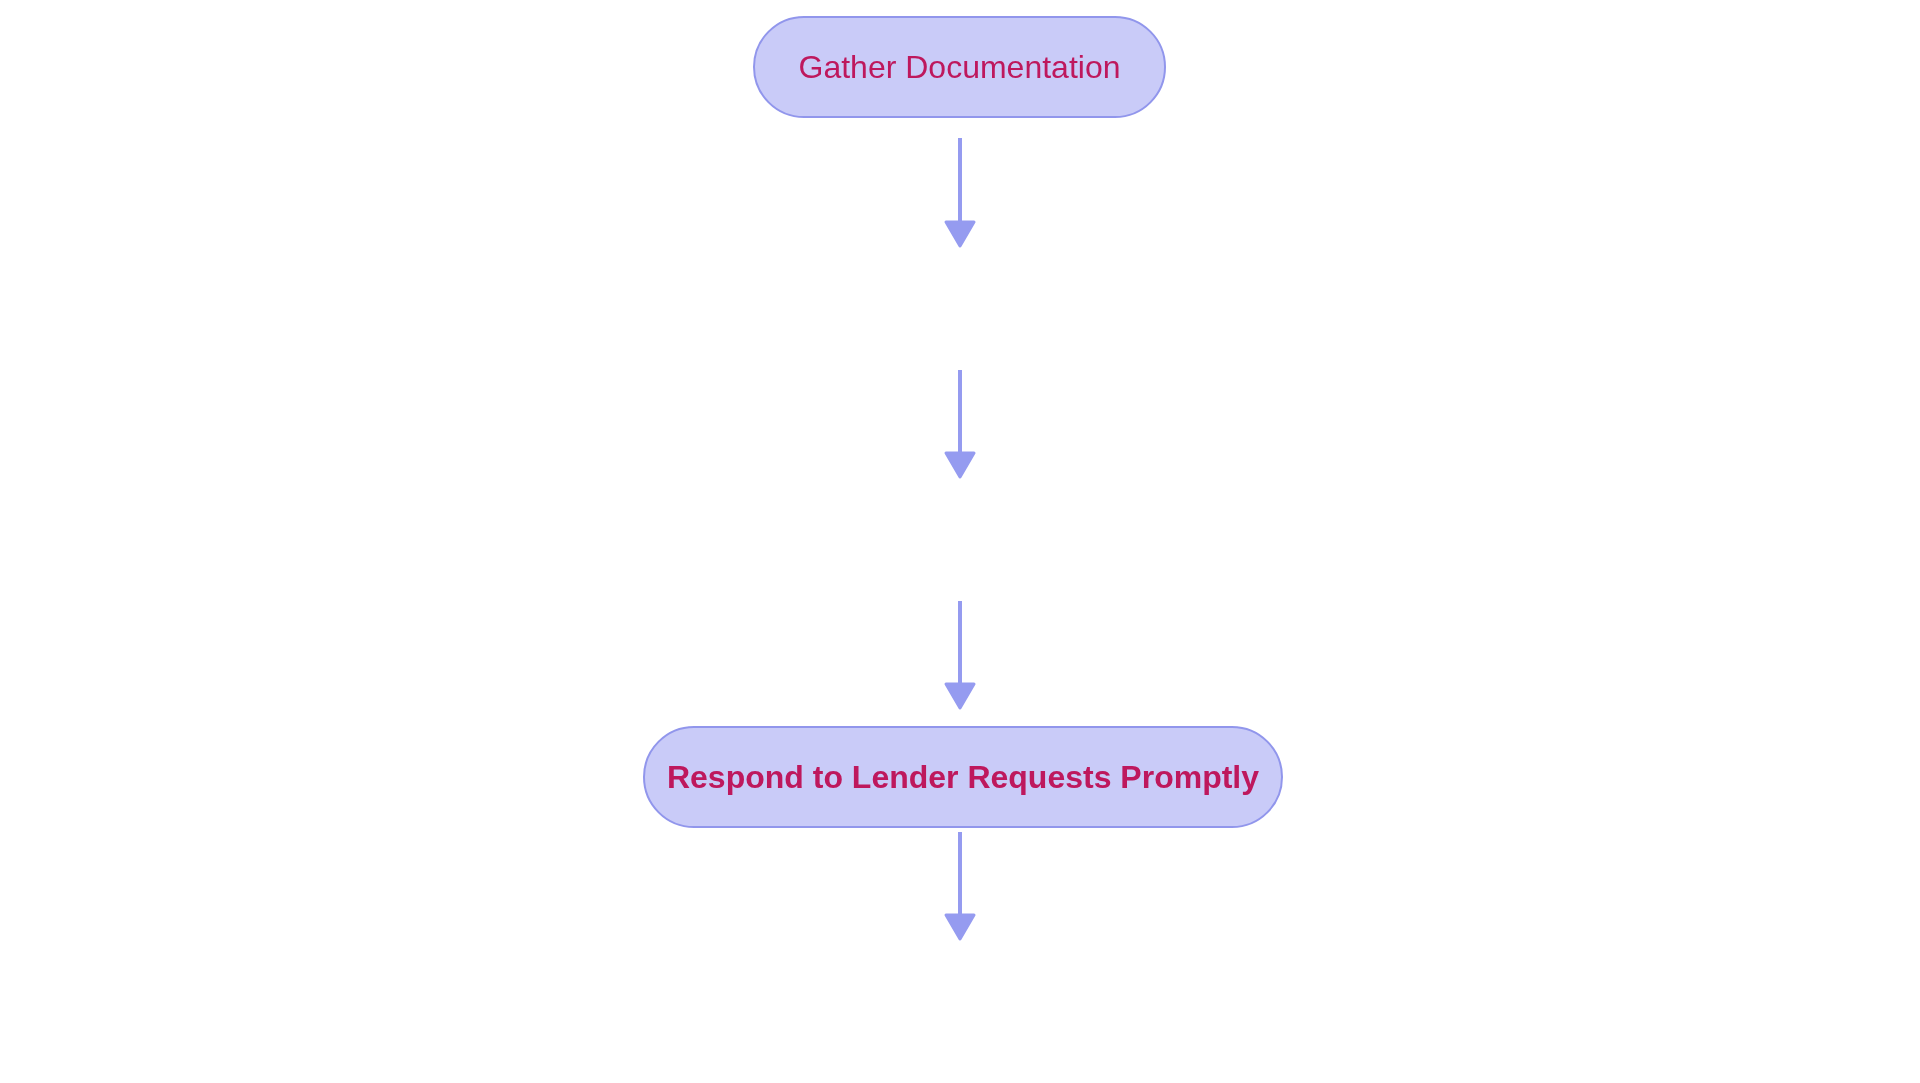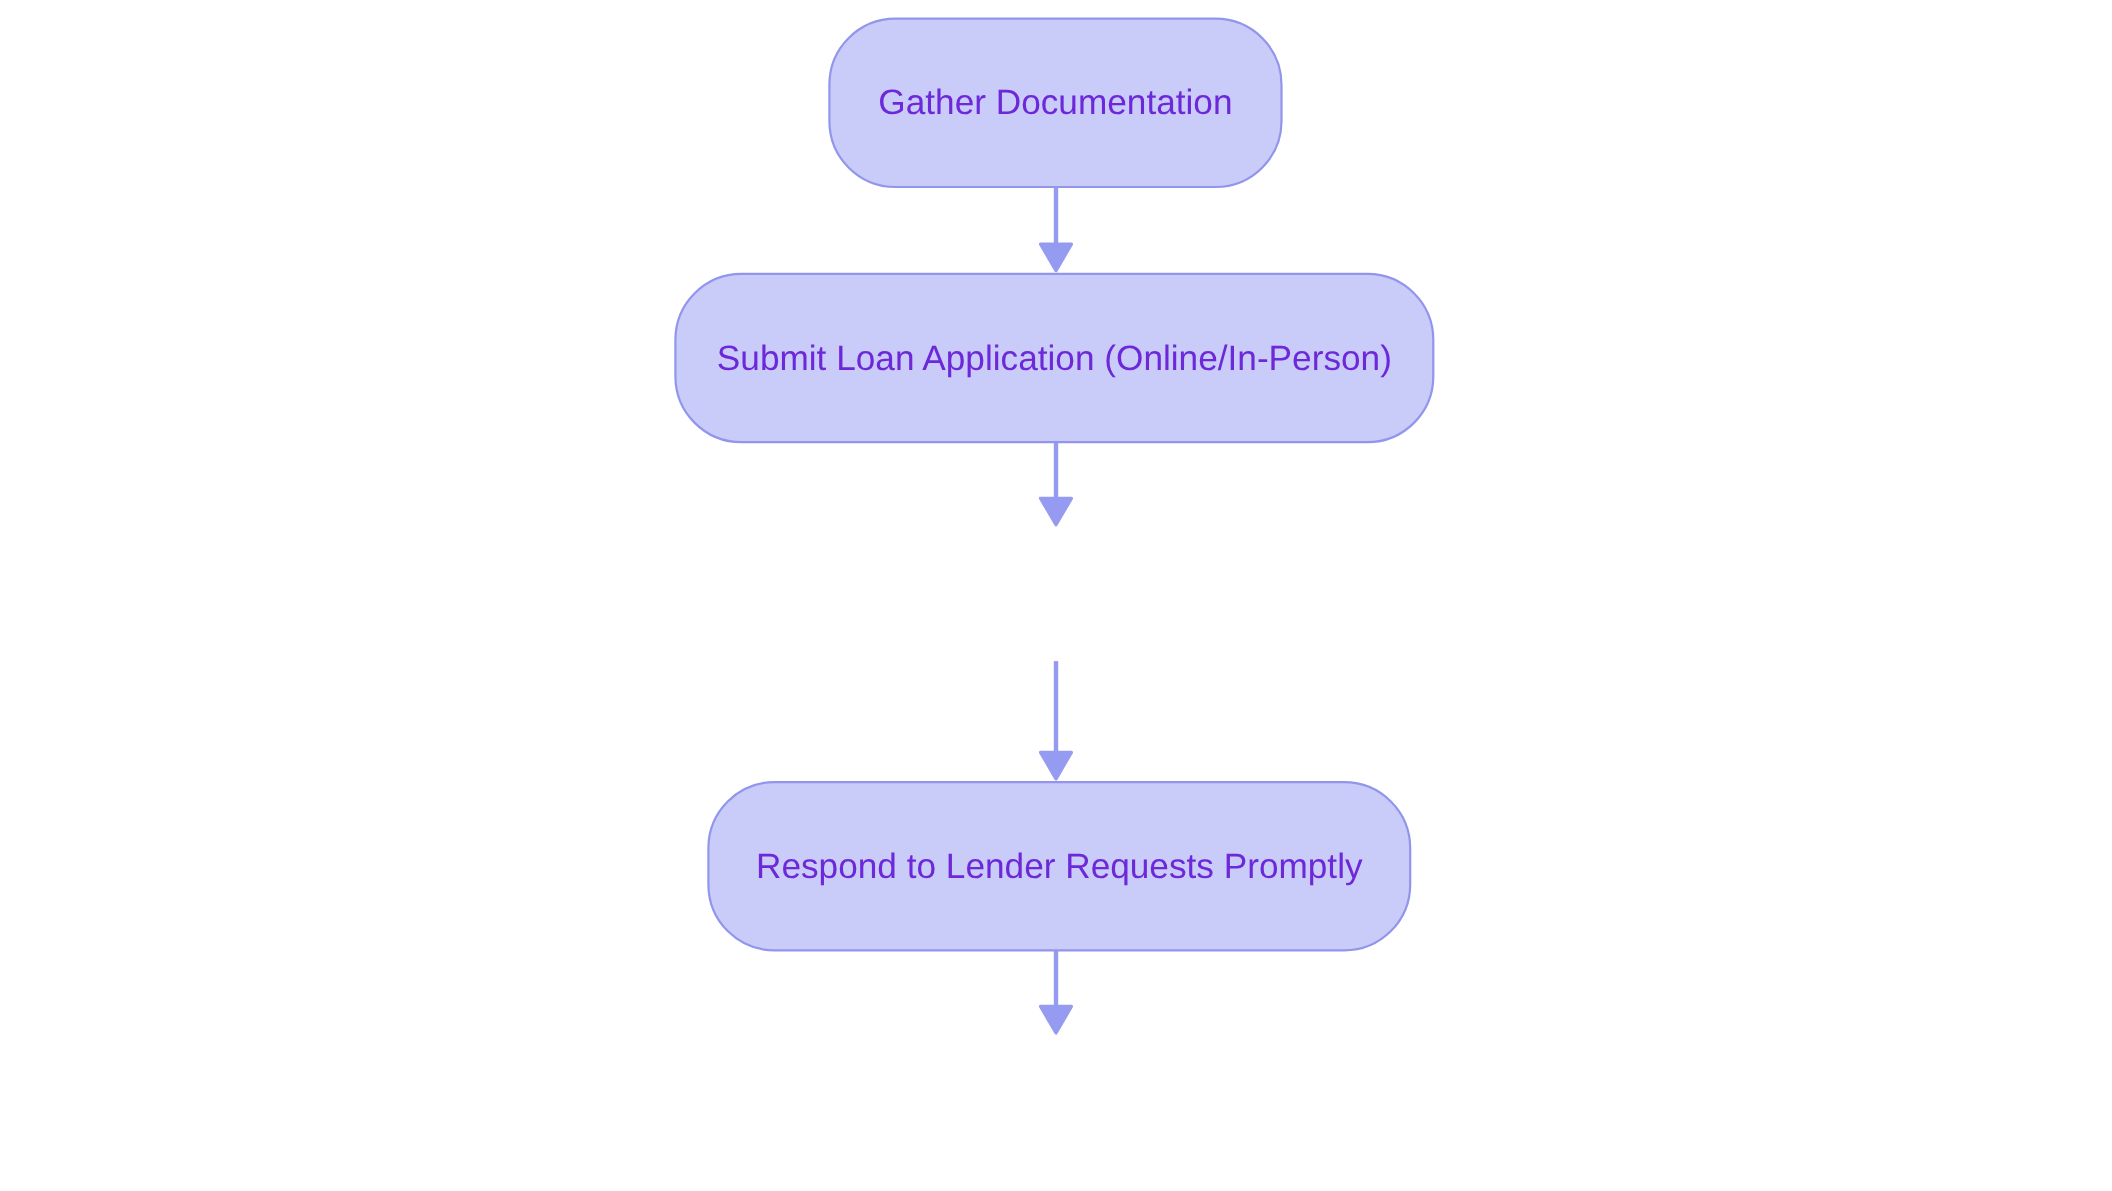--- a/index.html
+++ b/index.html
@@ -30,36 +30,36 @@
   }
   .edge-head {
     fill: #959bf0;
     stroke: #959bf0;
     stroke-width: 3;
     stroke-linejoin: round;
   }
   .node {
     position: absolute;
     box-sizing: border-box;
-    height: 155px;
+    height: 102px;
     background: #c9cbf8;
     border: 2px solid #9196ec;
     border-radius: 61px;
     display: flex;
     align-items: center;
     justify-content: center;
-    color: #6d28d9;
+    color: #be185d;
     font-size: 32px;
     white-space: nowrap;
     text-align: center;
   }
   .n1 { left: 753px; top: 16px;  width: 413px; }
   .n2 { left: 613px; top: 248px; width: 691px; }
   .n3 { left: 590px; top: 479px; width: 740px; }
-  .n4 { left: 643px; top: 710px; width: 640px; }
+  .n4 { left: 643px; top: 726px; width: 640px; font-weight: bold; }
   .n5 { left: 797px; top: 941px; width: 326px; }
 </style>
 </head>
 <body>
 
 <div class="canvas">
 
   <svg class="edges" viewBox="0 0 1920 1083" xmlns="http://www.w3.org/2000/svg">
     <g>
       <line class="edge-line" x1="960" y1="138" x2="960" y2="222"></line>
@@ -76,23 +76,20 @@
     <g>
       <line class="edge-line" x1="960" y1="832" x2="960" y2="915"></line>
       <polygon class="edge-head" points="946,915 974,915 960,939"></polygon>
     </g>
   </svg>
 
   <div class="node n1">
     <span>Gather Documentation</span>
   </div>
 
-  <div class="node n2">
-    <span>Submit Loan Application (Online/In-Person)</span>
-  </div>
 
 
   <div class="node n4">
     <span>Respond to Lender Requests Promptly</span>
   </div>
 
 
 </div>
 
 </body></html>

